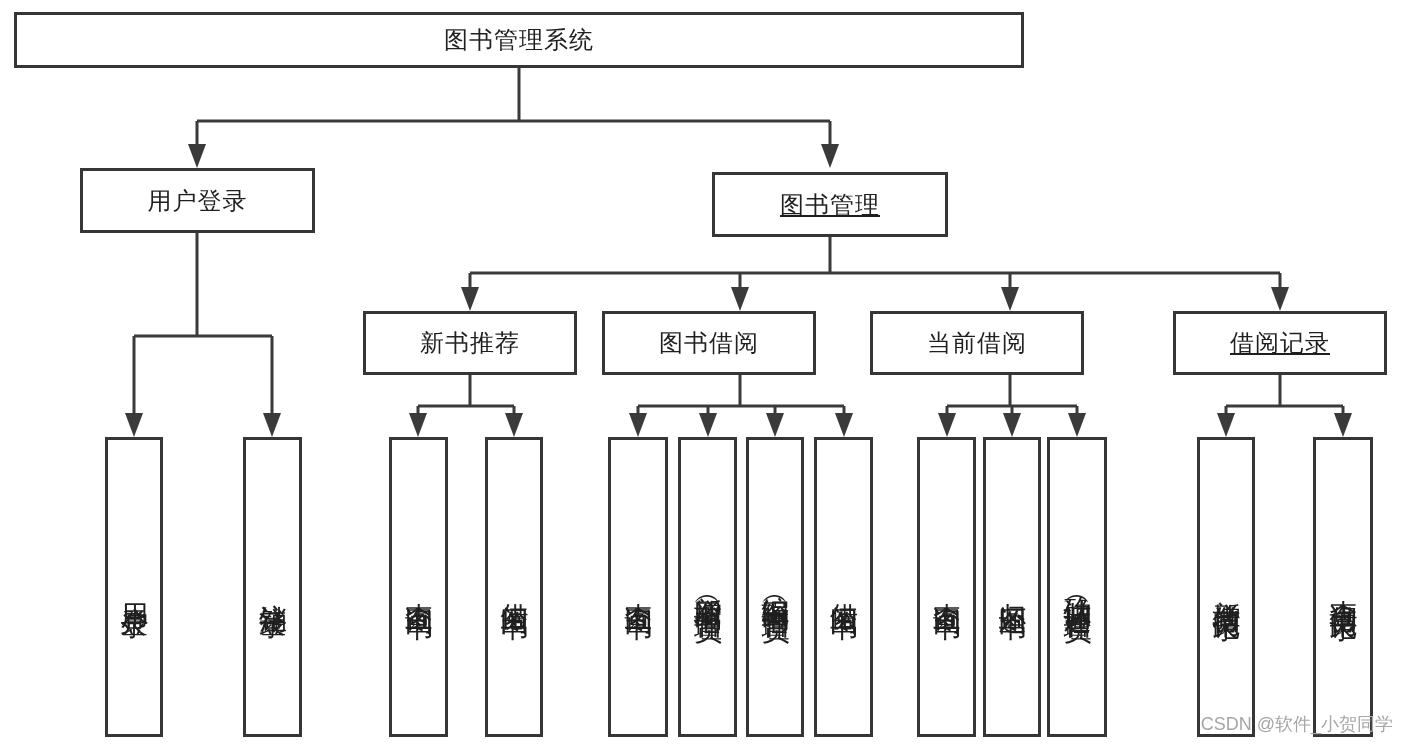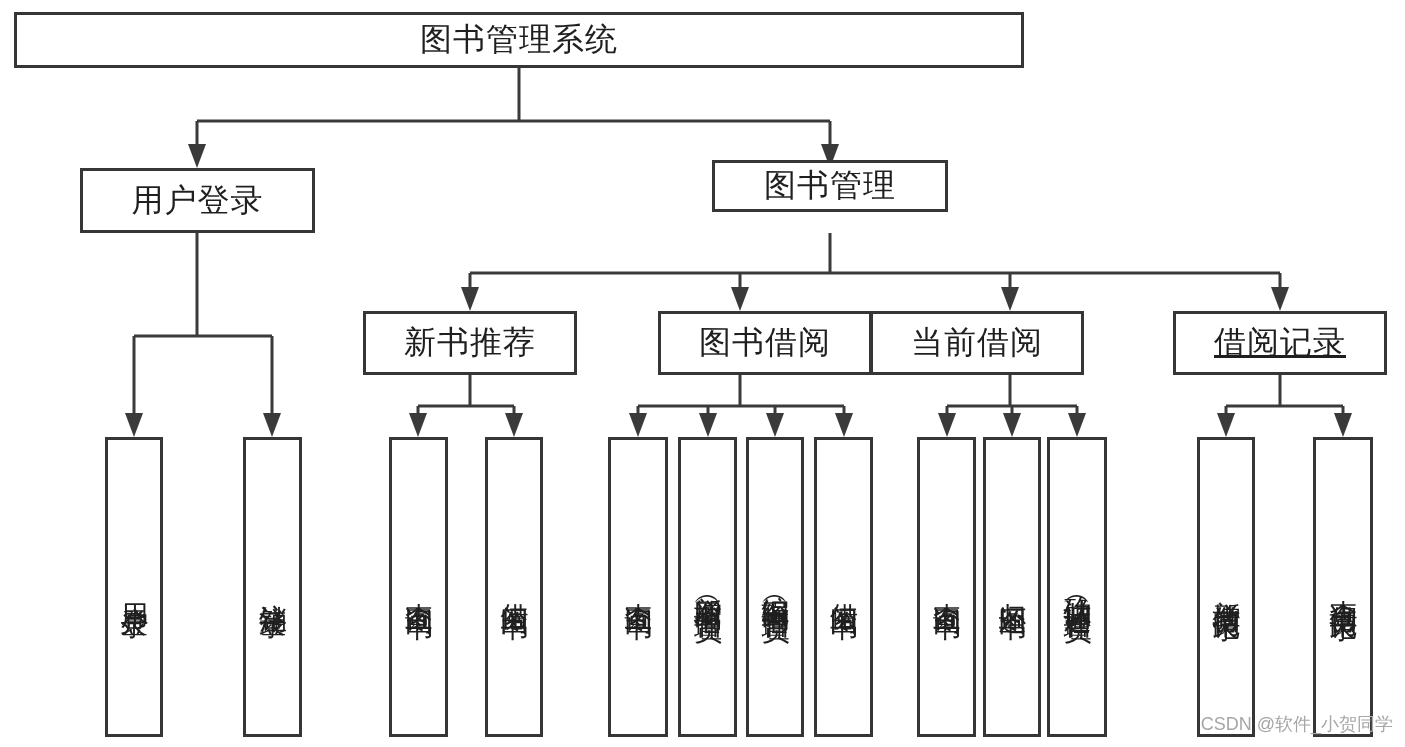--- a/index.html
+++ b/index.html
@@ -29,21 +29,21 @@
   .node {
     position: absolute;
     background: var(--fill);
     border: 3px solid var(--border);
     display: flex;
     align-items: center;
     justify-content: center;
     color: var(--text);
   }
   .node.h span {
-    font-size: 32px;
+    font-size: 24px;
     letter-spacing: 1px;
     white-space: nowrap;
   }
   .node.v span {
     writing-mode: vertical-rl;
     text-orientation: mixed;
     font-size: 28px;
     letter-spacing: 3px;
     line-height: 1;
   }
@@ -93,28 +93,28 @@
     </g>
   </svg>
 
   <div class="node h" style="left:14px; top:12px; width:1010px; height:56px;">
     <span>图书管理系统</span>
   </div>
 
   <div class="node h" style="left:80px; top:168px; width:235px; height:65px;">
     <span>用户登录</span>
   </div>
-  <div class="node h" style="left:712px; top:160px; width:236px; height:52px;">
+  <div class="node h" style="left:712px; top:172px; width:236px; height:65px;text-decoration:underline;">
     <span>图书管理</span>
   </div>
 
   <div class="node h" style="left:363px; top:311px; width:214px; height:64px;">
     <span>新书推荐</span>
   </div>
-  <div class="node h" style="left:658px; top:311px; width:214px; height:64px;">
+  <div class="node h" style="left:602px; top:311px; width:214px; height:64px;">
     <span>图书借阅</span>
   </div>
   <div class="node h" style="left:870px; top:311px; width:214px; height:64px;">
     <span>当前借阅</span>
   </div>
   <div class="node h" style="left:1173px; top:311px; width:214px; height:64px;text-decoration:underline;">
     <span>借阅记录</span>
   </div>
 
   <div class="node v" style="left:105px; top:437px; width:58px; height:300px;">

